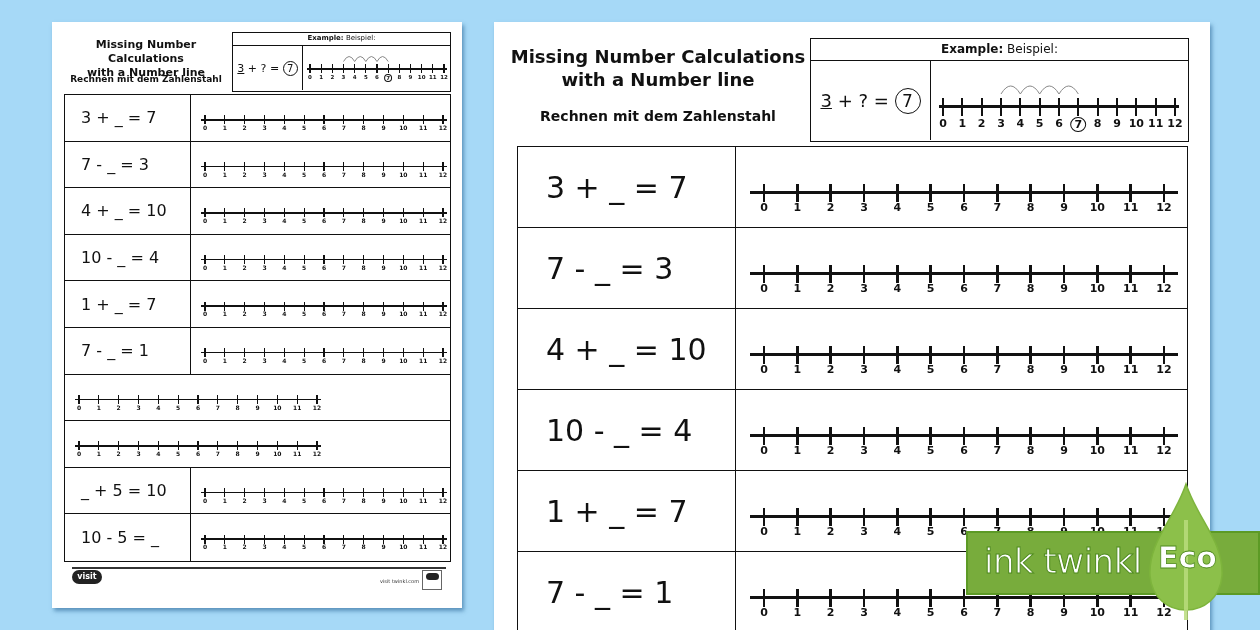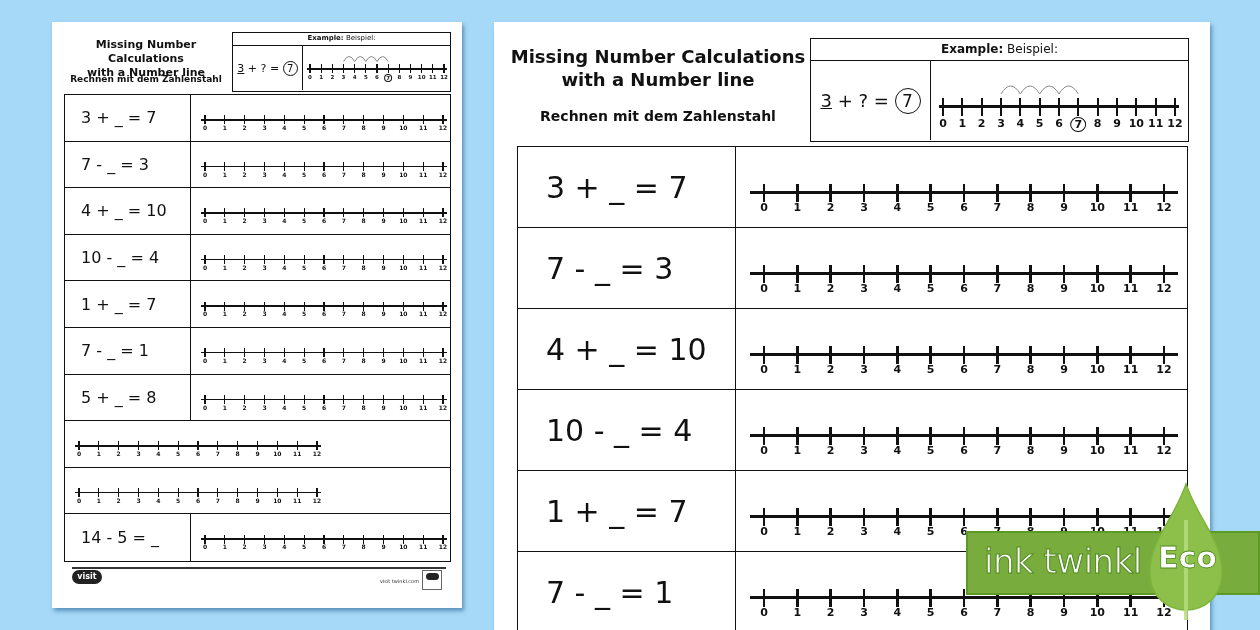--- a/index.html
+++ b/index.html
@@ -317,89 +317,89 @@
             <div class="tick" style="left: 201.733px; top: 6.25px; width: 1.2px; height: 9px;"></div>
             <div class="lbl" style="left: 202.333px; top: 15px; font-size: 6px;">10</div>
             <div class="tick" style="left: 221.567px; top: 6.25px; width: 1.2px; height: 9px;"></div>
             <div class="lbl" style="left: 222.167px; top: 15px; font-size: 6px;">11</div>
             <div class="tick" style="left: 241.4px; top: 6.25px; width: 1.2px; height: 9px;"></div>
             <div class="lbl" style="left: 242px; top: 15px; font-size: 6px;">12</div>
           </div>
         </div>
       </div>
       <div class="row" style="height: 46.6px;">
+        <div class="line-cell">
+          <div class="nl" style="left: 10px; top: 14px; width: 246px; height: 26px;">
+            <div class="axis" style="top: 10px; height: 1.5px;"></div>
+            <div class="tick" style="left: 3.4px; top: 6.25px; width: 1.2px; height: 9px;"></div>
+            <div class="lbl" style="left: 4px; top: 15px; font-size: 6px;">0</div>
+            <div class="tick" style="left: 23.2333px; top: 6.25px; width: 1.2px; height: 9px;"></div>
+            <div class="lbl" style="left: 23.8333px; top: 15px; font-size: 6px;">1</div>
+            <div class="tick" style="left: 43.0667px; top: 6.25px; width: 1.2px; height: 9px;"></div>
+            <div class="lbl" style="left: 43.6667px; top: 15px; font-size: 6px;">2</div>
+            <div class="tick" style="left: 62.9px; top: 6.25px; width: 1.2px; height: 9px;"></div>
+            <div class="lbl" style="left: 63.5px; top: 15px; font-size: 6px;">3</div>
+            <div class="tick" style="left: 82.7333px; top: 6.25px; width: 1.2px; height: 9px;"></div>
+            <div class="lbl" style="left: 83.3333px; top: 15px; font-size: 6px;">4</div>
+            <div class="tick" style="left: 102.567px; top: 6.25px; width: 1.2px; height: 9px;"></div>
+            <div class="lbl" style="left: 103.167px; top: 15px; font-size: 6px;">5</div>
+            <div class="tick" style="left: 122.4px; top: 6.25px; width: 1.2px; height: 9px;"></div>
+            <div class="lbl" style="left: 123px; top: 15px; font-size: 6px;">6</div>
+            <div class="tick" style="left: 142.233px; top: 6.25px; width: 1.2px; height: 9px;"></div>
+            <div class="lbl" style="left: 142.833px; top: 15px; font-size: 6px;">7</div>
+            <div class="tick" style="left: 162.067px; top: 6.25px; width: 1.2px; height: 9px;"></div>
+            <div class="lbl" style="left: 162.667px; top: 15px; font-size: 6px;">8</div>
+            <div class="tick" style="left: 181.9px; top: 6.25px; width: 1.2px; height: 9px;"></div>
+            <div class="lbl" style="left: 182.5px; top: 15px; font-size: 6px;">9</div>
+            <div class="tick" style="left: 201.733px; top: 6.25px; width: 1.2px; height: 9px;"></div>
+            <div class="lbl" style="left: 202.333px; top: 15px; font-size: 6px;">10</div>
+            <div class="tick" style="left: 221.567px; top: 6.25px; width: 1.2px; height: 9px;"></div>
+            <div class="lbl" style="left: 222.167px; top: 15px; font-size: 6px;">11</div>
+            <div class="tick" style="left: 241.4px; top: 6.25px; width: 1.2px; height: 9px;"></div>
+            <div class="lbl" style="left: 242px; top: 15px; font-size: 6px;">12</div>
+          </div>
+        </div>
+      </div>
+      <div class="row" style="height: 46.6px;">
+        <div class="line-cell">
+          <div class="nl" style="left: 10px; top: 14px; width: 246px; height: 26px;">
+            <div class="axis" style="top: 10px; height: 1.5px;"></div>
+            <div class="tick" style="left: 3.4px; top: 6.25px; width: 1.2px; height: 9px;"></div>
+            <div class="lbl" style="left: 4px; top: 15px; font-size: 6px;">0</div>
+            <div class="tick" style="left: 23.2333px; top: 6.25px; width: 1.2px; height: 9px;"></div>
+            <div class="lbl" style="left: 23.8333px; top: 15px; font-size: 6px;">1</div>
+            <div class="tick" style="left: 43.0667px; top: 6.25px; width: 1.2px; height: 9px;"></div>
+            <div class="lbl" style="left: 43.6667px; top: 15px; font-size: 6px;">2</div>
+            <div class="tick" style="left: 62.9px; top: 6.25px; width: 1.2px; height: 9px;"></div>
+            <div class="lbl" style="left: 63.5px; top: 15px; font-size: 6px;">3</div>
+            <div class="tick" style="left: 82.7333px; top: 6.25px; width: 1.2px; height: 9px;"></div>
+            <div class="lbl" style="left: 83.3333px; top: 15px; font-size: 6px;">4</div>
+            <div class="tick" style="left: 102.567px; top: 6.25px; width: 1.2px; height: 9px;"></div>
+            <div class="lbl" style="left: 103.167px; top: 15px; font-size: 6px;">5</div>
+            <div class="tick" style="left: 122.4px; top: 6.25px; width: 1.2px; height: 9px;"></div>
+            <div class="lbl" style="left: 123px; top: 15px; font-size: 6px;">6</div>
+            <div class="tick" style="left: 142.233px; top: 6.25px; width: 1.2px; height: 9px;"></div>
+            <div class="lbl" style="left: 142.833px; top: 15px; font-size: 6px;">7</div>
+            <div class="tick" style="left: 162.067px; top: 6.25px; width: 1.2px; height: 9px;"></div>
+            <div class="lbl" style="left: 162.667px; top: 15px; font-size: 6px;">8</div>
+            <div class="tick" style="left: 181.9px; top: 6.25px; width: 1.2px; height: 9px;"></div>
+            <div class="lbl" style="left: 182.5px; top: 15px; font-size: 6px;">9</div>
+            <div class="tick" style="left: 201.733px; top: 6.25px; width: 1.2px; height: 9px;"></div>
+            <div class="lbl" style="left: 202.333px; top: 15px; font-size: 6px;">10</div>
+            <div class="tick" style="left: 221.567px; top: 6.25px; width: 1.2px; height: 9px;"></div>
+            <div class="lbl" style="left: 222.167px; top: 15px; font-size: 6px;">11</div>
+            <div class="tick" style="left: 241.4px; top: 6.25px; width: 1.2px; height: 9px;"></div>
+            <div class="lbl" style="left: 242px; top: 15px; font-size: 6px;">12</div>
+          </div>
+        </div>
+      </div>
+      <div class="row" style="height: 46.6px;">
         <div class="eq-cell" style="width: 126px; font-size: 16px; padding-left: 16px;">
-          <span style="white-space: pre;">5 + _ = 8</span>
-        </div>
-        <div class="line-cell">
-          <div class="nl" style="left: 10px; top: 14px; width: 246px; height: 26px;">
-            <div class="axis" style="top: 10px; height: 1.5px;"></div>
-            <div class="tick" style="left: 3.4px; top: 6.25px; width: 1.2px; height: 9px;"></div>
-            <div class="lbl" style="left: 4px; top: 15px; font-size: 6px;">0</div>
-            <div class="tick" style="left: 23.2333px; top: 6.25px; width: 1.2px; height: 9px;"></div>
-            <div class="lbl" style="left: 23.8333px; top: 15px; font-size: 6px;">1</div>
-            <div class="tick" style="left: 43.0667px; top: 6.25px; width: 1.2px; height: 9px;"></div>
-            <div class="lbl" style="left: 43.6667px; top: 15px; font-size: 6px;">2</div>
-            <div class="tick" style="left: 62.9px; top: 6.25px; width: 1.2px; height: 9px;"></div>
-            <div class="lbl" style="left: 63.5px; top: 15px; font-size: 6px;">3</div>
-            <div class="tick" style="left: 82.7333px; top: 6.25px; width: 1.2px; height: 9px;"></div>
-            <div class="lbl" style="left: 83.3333px; top: 15px; font-size: 6px;">4</div>
-            <div class="tick" style="left: 102.567px; top: 6.25px; width: 1.2px; height: 9px;"></div>
-            <div class="lbl" style="left: 103.167px; top: 15px; font-size: 6px;">5</div>
-            <div class="tick" style="left: 122.4px; top: 6.25px; width: 1.2px; height: 9px;"></div>
-            <div class="lbl" style="left: 123px; top: 15px; font-size: 6px;">6</div>
-            <div class="tick" style="left: 142.233px; top: 6.25px; width: 1.2px; height: 9px;"></div>
-            <div class="lbl" style="left: 142.833px; top: 15px; font-size: 6px;">7</div>
-            <div class="tick" style="left: 162.067px; top: 6.25px; width: 1.2px; height: 9px;"></div>
-            <div class="lbl" style="left: 162.667px; top: 15px; font-size: 6px;">8</div>
-            <div class="tick" style="left: 181.9px; top: 6.25px; width: 1.2px; height: 9px;"></div>
-            <div class="lbl" style="left: 182.5px; top: 15px; font-size: 6px;">9</div>
-            <div class="tick" style="left: 201.733px; top: 6.25px; width: 1.2px; height: 9px;"></div>
-            <div class="lbl" style="left: 202.333px; top: 15px; font-size: 6px;">10</div>
-            <div class="tick" style="left: 221.567px; top: 6.25px; width: 1.2px; height: 9px;"></div>
-            <div class="lbl" style="left: 222.167px; top: 15px; font-size: 6px;">11</div>
-            <div class="tick" style="left: 241.4px; top: 6.25px; width: 1.2px; height: 9px;"></div>
-            <div class="lbl" style="left: 242px; top: 15px; font-size: 6px;">12</div>
-          </div>
-        </div>
-      </div>
-      <div class="row" style="height: 46.6px;">
-        <div class="line-cell">
-          <div class="nl" style="left: 10px; top: 14px; width: 246px; height: 26px;">
-            <div class="axis" style="top: 10px; height: 1.5px;"></div>
-            <div class="tick" style="left: 3.4px; top: 6.25px; width: 1.2px; height: 9px;"></div>
-            <div class="lbl" style="left: 4px; top: 15px; font-size: 6px;">0</div>
-            <div class="tick" style="left: 23.2333px; top: 6.25px; width: 1.2px; height: 9px;"></div>
-            <div class="lbl" style="left: 23.8333px; top: 15px; font-size: 6px;">1</div>
-            <div class="tick" style="left: 43.0667px; top: 6.25px; width: 1.2px; height: 9px;"></div>
-            <div class="lbl" style="left: 43.6667px; top: 15px; font-size: 6px;">2</div>
-            <div class="tick" style="left: 62.9px; top: 6.25px; width: 1.2px; height: 9px;"></div>
-            <div class="lbl" style="left: 63.5px; top: 15px; font-size: 6px;">3</div>
-            <div class="tick" style="left: 82.7333px; top: 6.25px; width: 1.2px; height: 9px;"></div>
-            <div class="lbl" style="left: 83.3333px; top: 15px; font-size: 6px;">4</div>
-            <div class="tick" style="left: 102.567px; top: 6.25px; width: 1.2px; height: 9px;"></div>
-            <div class="lbl" style="left: 103.167px; top: 15px; font-size: 6px;">5</div>
-            <div class="tick" style="left: 122.4px; top: 6.25px; width: 1.2px; height: 9px;"></div>
-            <div class="lbl" style="left: 123px; top: 15px; font-size: 6px;">6</div>
-            <div class="tick" style="left: 142.233px; top: 6.25px; width: 1.2px; height: 9px;"></div>
-            <div class="lbl" style="left: 142.833px; top: 15px; font-size: 6px;">7</div>
-            <div class="tick" style="left: 162.067px; top: 6.25px; width: 1.2px; height: 9px;"></div>
-            <div class="lbl" style="left: 162.667px; top: 15px; font-size: 6px;">8</div>
-            <div class="tick" style="left: 181.9px; top: 6.25px; width: 1.2px; height: 9px;"></div>
-            <div class="lbl" style="left: 182.5px; top: 15px; font-size: 6px;">9</div>
-            <div class="tick" style="left: 201.733px; top: 6.25px; width: 1.2px; height: 9px;"></div>
-            <div class="lbl" style="left: 202.333px; top: 15px; font-size: 6px;">10</div>
-            <div class="tick" style="left: 221.567px; top: 6.25px; width: 1.2px; height: 9px;"></div>
-            <div class="lbl" style="left: 222.167px; top: 15px; font-size: 6px;">11</div>
-            <div class="tick" style="left: 241.4px; top: 6.25px; width: 1.2px; height: 9px;"></div>
-            <div class="lbl" style="left: 242px; top: 15px; font-size: 6px;">12</div>
-          </div>
-        </div>
-      </div>
-      <div class="row" style="height: 46.6px;">
+          <span style="white-space: pre;">_ + 5 = 10</span>
+        </div>
         <div class="line-cell">
           <div class="nl" style="left: 10px; top: 14px; width: 246px; height: 26px;">
             <div class="axis" style="top: 10px; height: 1.5px;"></div>
             <div class="tick" style="left: 3.4px; top: 6.25px; width: 1.2px; height: 9px;"></div>
             <div class="lbl" style="left: 4px; top: 15px; font-size: 6px;">0</div>
             <div class="tick" style="left: 23.2333px; top: 6.25px; width: 1.2px; height: 9px;"></div>
             <div class="lbl" style="left: 23.8333px; top: 15px; font-size: 6px;">1</div>
             <div class="tick" style="left: 43.0667px; top: 6.25px; width: 1.2px; height: 9px;"></div>
             <div class="lbl" style="left: 43.6667px; top: 15px; font-size: 6px;">2</div>
             <div class="tick" style="left: 62.9px; top: 6.25px; width: 1.2px; height: 9px;"></div>
@@ -420,21 +420,21 @@
             <div class="lbl" style="left: 202.333px; top: 15px; font-size: 6px;">10</div>
             <div class="tick" style="left: 221.567px; top: 6.25px; width: 1.2px; height: 9px;"></div>
             <div class="lbl" style="left: 222.167px; top: 15px; font-size: 6px;">11</div>
             <div class="tick" style="left: 241.4px; top: 6.25px; width: 1.2px; height: 9px;"></div>
             <div class="lbl" style="left: 242px; top: 15px; font-size: 6px;">12</div>
           </div>
         </div>
       </div>
       <div class="row" style="height: 46.6px;">
         <div class="eq-cell" style="width: 126px; font-size: 16px; padding-left: 16px;">
-          <span style="white-space: pre;">14 - 5 = _</span>
+          <span style="white-space: pre;">10 - 5 = _</span>
         </div>
         <div class="line-cell">
           <div class="nl" style="left: 10px; top: 14px; width: 246px; height: 26px;">
             <div class="axis" style="top: 10px; height: 1.5px;"></div>
             <div class="tick" style="left: 3.4px; top: 6.25px; width: 1.2px; height: 9px;"></div>
             <div class="lbl" style="left: 4px; top: 15px; font-size: 6px;">0</div>
             <div class="tick" style="left: 23.2333px; top: 6.25px; width: 1.2px; height: 9px;"></div>
             <div class="lbl" style="left: 23.8333px; top: 15px; font-size: 6px;">1</div>
             <div class="tick" style="left: 43.0667px; top: 6.25px; width: 1.2px; height: 9px;"></div>
             <div class="lbl" style="left: 43.6667px; top: 15px; font-size: 6px;">2</div>

